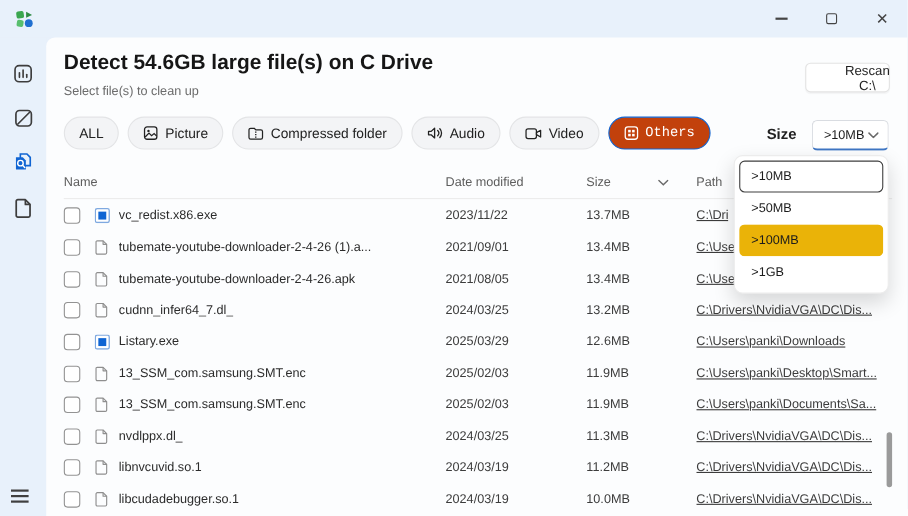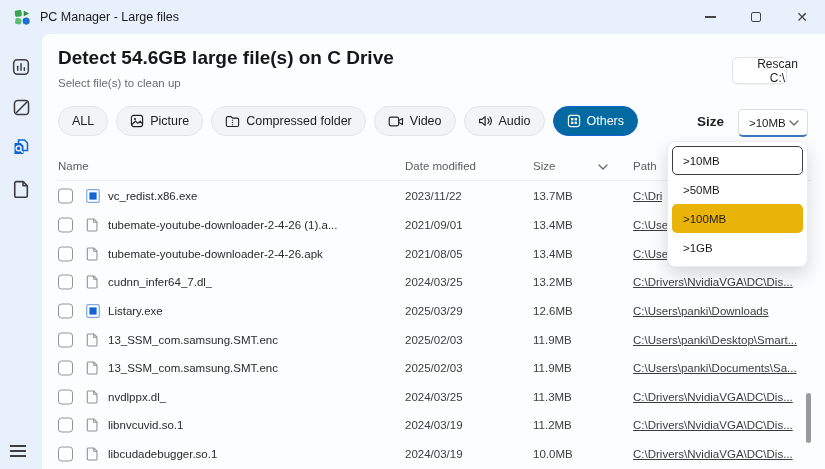--- a/index.html
+++ b/index.html
@@ -21,27 +21,27 @@
   .side-icon { position:absolute; left:0; width:42px; height:26px; display:flex; align-items:center; justify-content:center; }
   .side-icon svg { display:block; }
   .menu-btn { position:absolute; left:8px; bottom:8px; width:26px; height:20px; display:flex; flex-direction:column; justify-content:center; gap:3.2px; }
   .menu-btn i { display:block; width:16px; height:1.7px; background:#3f3f3f; margin-left:2px; }
 
   
   .main { position:absolute; top:34px; left:42px; width:783px; bottom:0; background:#fcfdfe; border-top-left-radius:8px; }
 
   .head-title { position:absolute; left:16px; top:13px; font-size:19px; font-weight:700; color:#161616; }
   .head-sub { position:absolute; left:16px; top:43px; font-size:11.5px; color:#6b6b6b; }
-  .rescan-btn { position:absolute; left:690px; top:23px; width:55px; height:27px; background:#ffffff; border:1px solid #e3e3e3; border-radius:5px; font-size:12px; color:#1f1f1f; display:flex; align-items:center; justify-content:center; box-shadow:0 1px 1px rgba(0,0,0,.04);padding-left:36px; }
+  .rescan-btn { position:absolute; left:690px; top:23px; width:77px; height:27px; background:#ffffff; border:1px solid #e3e3e3; border-radius:5px; font-size:12px; color:#1f1f1f; display:flex; align-items:center; justify-content:center; box-shadow:0 1px 1px rgba(0,0,0,.04);padding-left:36px; }
 
   
   .chiprow { position:absolute; left:16px; top:72px; display:flex; gap:8px; align-items:flex-end; }
   .chip { height:30px; border-radius:15px; background:#f3f4f6; border:1px solid #e3e4e6; display:flex; align-items:center; gap:6px; padding:0 13px; font-size:12.5px; color:#222; white-space:nowrap; }
   .chip svg { display:block; }
-  .chip.active { background:#0369a1; border-color:#1065d3; color:#ffffff; }
+  .chip.active { background:#c2410c; border-color:#1065d3; color:#ffffff;font-family:Liberation Mono, monospace; }
 
   
   .size-label { position:absolute; left:655px; top:80px; font-size:13.5px; font-weight:700; color:#222; }
   .size-btn { position:absolute; left:696px; top:75px; width:70px; height:28px; background:#fff; border:1px solid #d9dce1; border-bottom:2px solid #3f76c4; border-radius:5px; display:flex; align-items:center; justify-content:space-between; padding:0 8px 0 10px; font-size:11.5px; color:#1c1c1c; }
 
   
   .thead { position:absolute; left:0; right:0; top:124px; height:22px; font-size:11.5px; color:#5d5d5d; }
   .thead span { position:absolute; top:2px; }
   .divider { position:absolute; left:16px; right:14px; top:146px; height:1px; background:#ececec; }
 
@@ -70,21 +70,20 @@
 </head>
 <body>
 
 <div class="titlebar">
   <svg class="logo" viewBox="0 0 20 20">
     <rect x="1" y="1.5" width="8" height="7.5" rx="2" fill="#3aa64f" transform="rotate(-8 5 5)"></rect>
     <path d="M11.5 8.5V2l6.3 3.4z" fill="#2e8b43"></path>
     <rect x="1.5" y="10.8" width="7.2" height="7.2" rx="2" fill="#58bf6e" transform="rotate(8 5 14)"></rect>
     <circle cx="14.3" cy="14.2" r="4.2" fill="#1f6fd0"></circle>
   </svg>
-  <span class="tb-title">PC Manager - Large files</span>
   <div class="win-controls">
     <div class="win-btn">
         <span class="glyph-min"></span>
       </div>
     <div class="win-btn">
         <span class="glyph-max"></span>
       </div>
     <div class="win-btn">
         <span class="glyph-close">✕</span>
       </div>
@@ -148,32 +147,32 @@
       <span>Picture</span>
     </div>
     <div class="chip">
       <svg width="15" height="13" viewBox="0 0 20 17" fill="none" stroke="currentColor" stroke-width="1.5" stroke-linejoin="round">
         <path d="M1.8 4a2 2 0 0 1 2-2h4.4l1.8 2h6.2a2 2 0 0 1 2 2v7.2a2 2 0 0 1-2 2H3.8a2 2 0 0 1-2-2z"></path>
         <path d="M10 6v1.4M10 9v1.4M10 12v1.4" stroke-width="1.7"></path>
       </svg>
       <span>Compressed folder</span>
     </div>
     <div class="chip">
+      <svg width="15" height="14" viewBox="0 0 19 17" fill="none" stroke="currentColor" stroke-width="1.5" stroke-linejoin="round">
+        <path d="M2 6.5h3l4-3.6v11.2l-4-3.6H2z"></path>
+        <path d="M12.5 5.5a4.3 4.3 0 0 1 0 6M15 3.5a7.3 7.3 0 0 1 0 10" stroke-linecap="round"></path>
+      </svg>
+      <span>Audio</span>
+    </div>
+    <div class="chip">
       <svg width="16" height="13" viewBox="0 0 21 16" fill="none" stroke="currentColor" stroke-width="1.5" stroke-linejoin="round">
         <rect x="1.6" y="2.2" width="12.4" height="11.6" rx="2.4"></rect>
         <path d="M14 6.8 19 4v8l-5-2.8z"></path>
       </svg>
       <span>Video</span>
-    </div>
-    <div class="chip">
-      <svg width="15" height="14" viewBox="0 0 19 17" fill="none" stroke="currentColor" stroke-width="1.5" stroke-linejoin="round">
-        <path d="M2 6.5h3l4-3.6v11.2l-4-3.6H2z"></path>
-        <path d="M12.5 5.5a4.3 4.3 0 0 1 0 6M15 3.5a7.3 7.3 0 0 1 0 10" stroke-linecap="round"></path>
-      </svg>
-      <span>Audio</span>
     </div>
     <div class="chip active">
       <svg width="14" height="14" viewBox="0 0 18 18" fill="none" stroke="currentColor" stroke-width="1.5">
         <rect x="1.8" y="1.8" width="14.4" height="14.4" rx="3.2"></rect>
         <rect x="5.2" y="5.2" width="3" height="3" fill="currentColor" stroke="none"></rect>
         <rect x="9.8" y="5.2" width="3" height="3" fill="currentColor" stroke="none"></rect>
         <rect x="5.2" y="9.8" width="3" height="3" fill="currentColor" stroke="none"></rect>
         <rect x="9.8" y="9.8" width="3" height="3" fill="currentColor" stroke="none"></rect>
       </svg>
       <span>Others</span>

